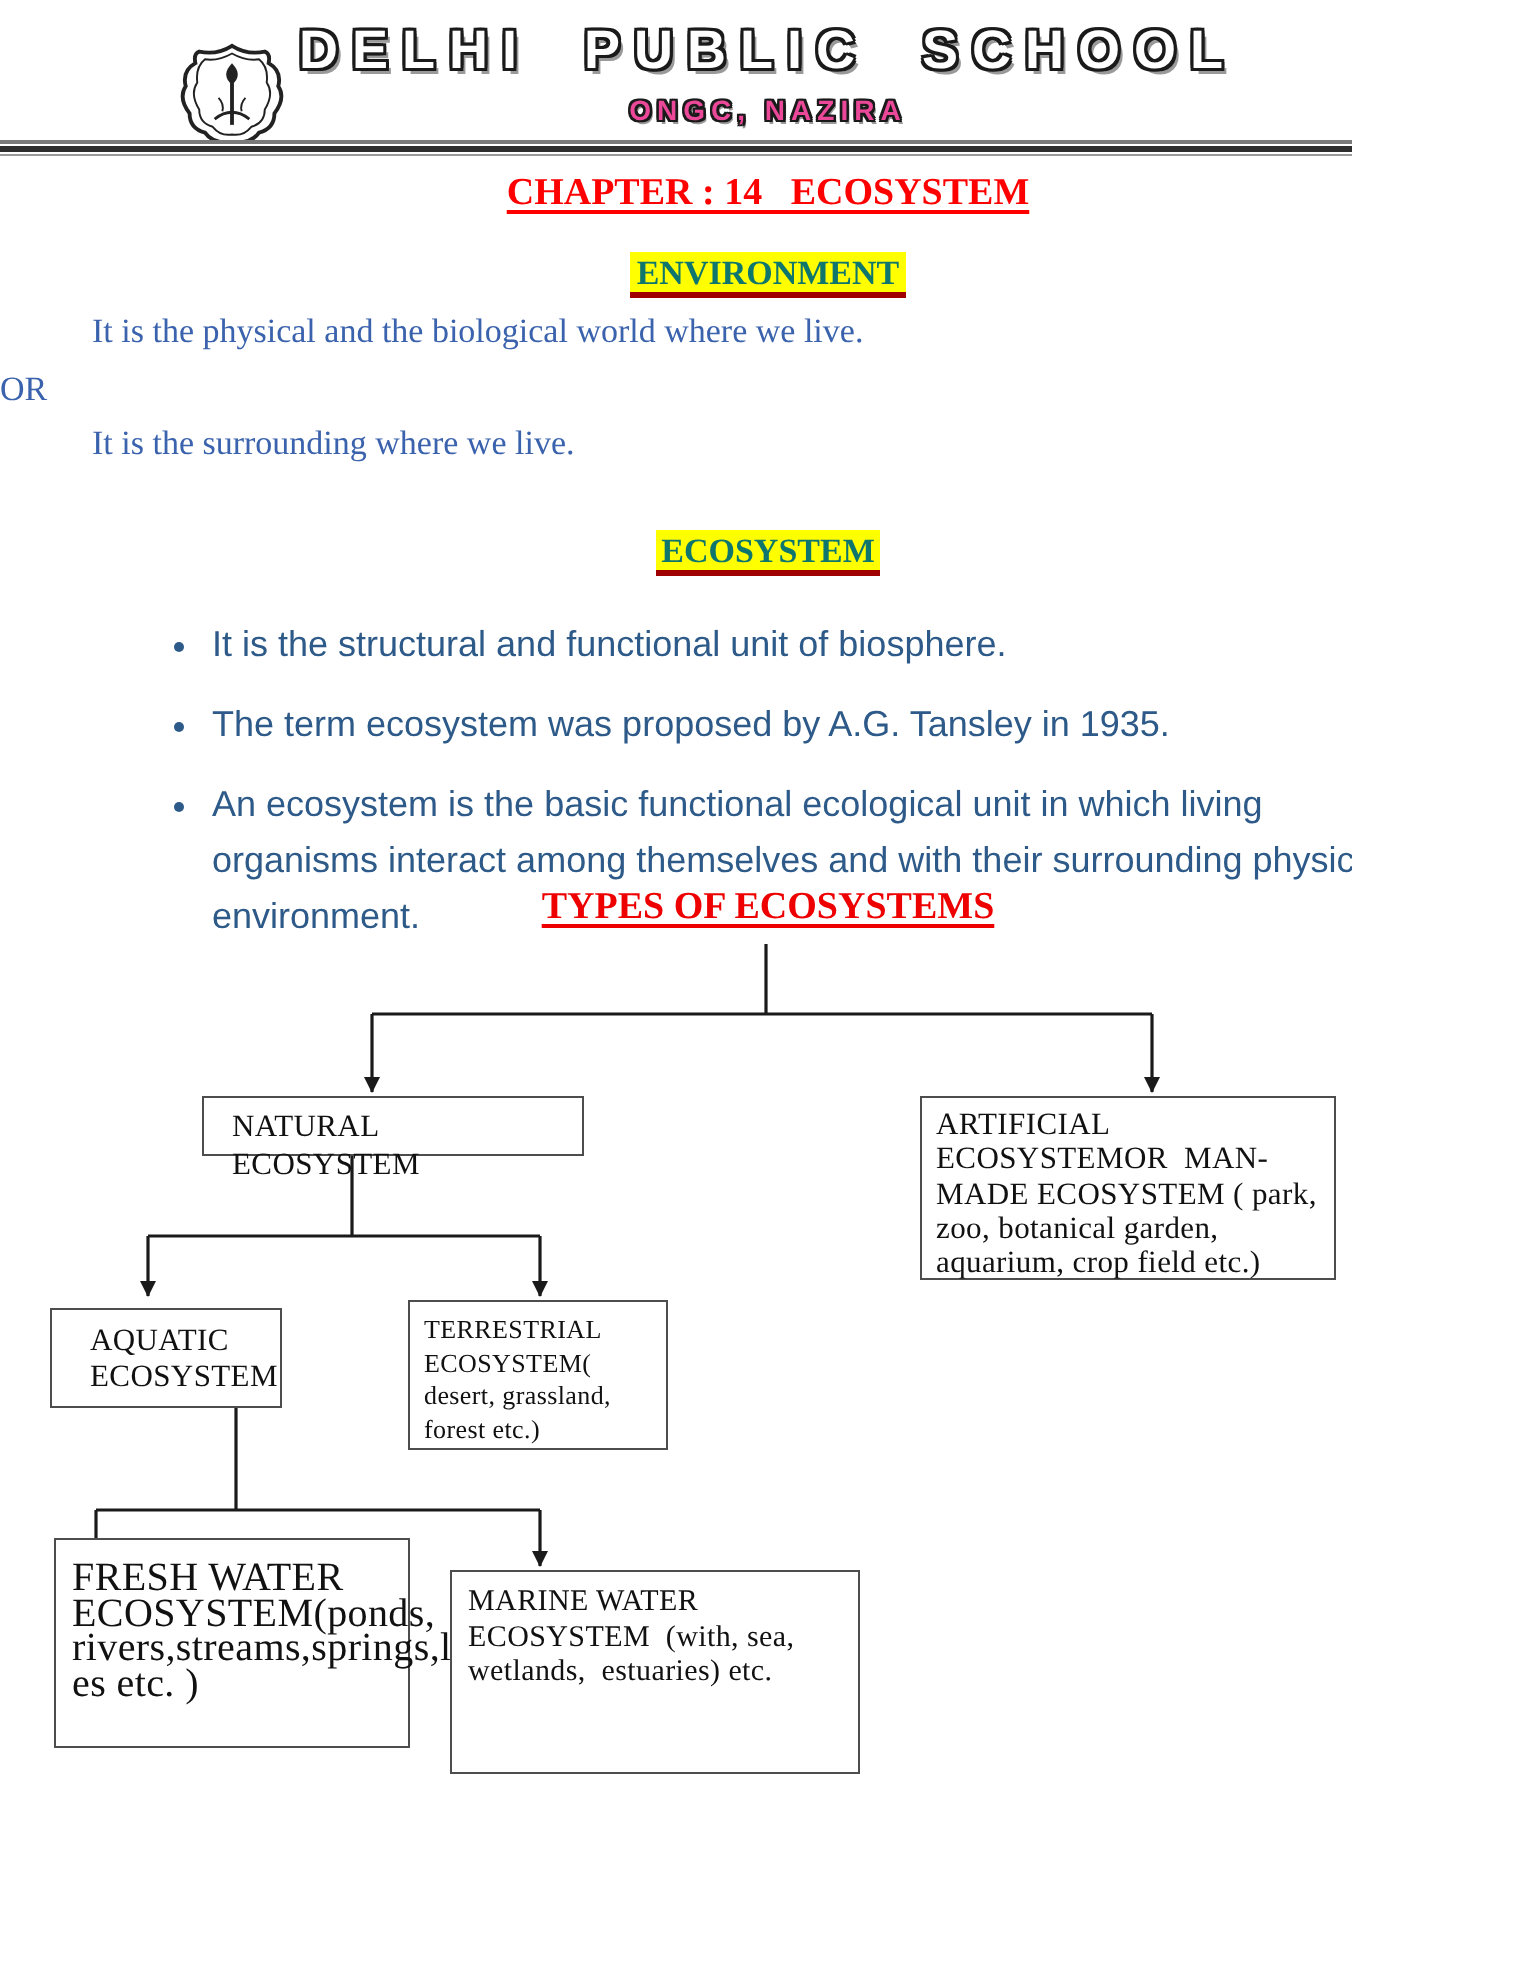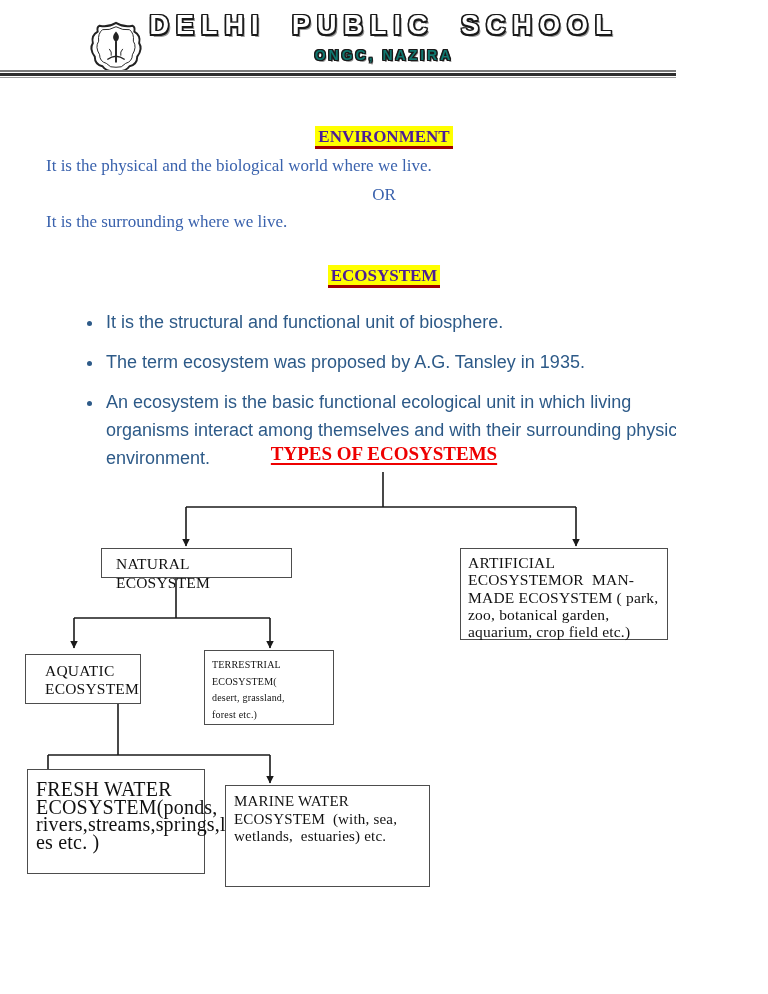--- a/index.html
+++ b/index.html
@@ -23,21 +23,21 @@
       -1.5px 0 0 #1a1a1a, 1.5px 0 0 #1a1a1a,
       0 -1.5px 0 #1a1a1a, 0 1.5px 0 #1a1a1a,
       2.5px 3px 0 #9a9a9a;
     white-space:pre-wrap;
   }
   .school-sub{
     position:absolute;top:47px;left:0;width:768px;
     text-align:center;
     font-family:"Liberation Sans", sans-serif;
     font-weight:bold;font-size:14px;letter-spacing:3px;
-    color:#0f766e;
+    color:#ec4899;
     text-shadow:
       -1.2px -1.2px 0 #1a1a1a, 1.2px -1.2px 0 #1a1a1a,
       -1.2px 1.2px 0 #1a1a1a, 1.2px 1.2px 0 #1a1a1a,
       -1.2px 0 0 #1a1a1a, 1.2px 0 0 #1a1a1a,
       0 -1.2px 0 #1a1a1a, 0 1.2px 0 #1a1a1a,
       1.5px 2px 0 #9a9a9a;
     white-space:pre-wrap;
   }
   .logo{position:absolute;top:20px;left:86px;width:60px;height:54px;}
   .separator{
@@ -51,41 +51,41 @@
     white-space:pre-wrap;
   }
   .chapter-title span{
     text-decoration:underline;text-decoration-thickness:2px;text-underline-offset:3px;
   }
   .hl-title{
     position:absolute;left:0;width:768px;text-align:center;
     font-weight:bold;font-size:17px;
   }
   .hl-title span{
-    background:#ffff00;color:#4c1d95;
+    background:#ffff00;color:#0f766e;
     padding:1px 3px 0 3px;
     border-bottom:3px solid #a00000;
     white-space:pre-wrap;
   }
   .env-title{top:127px;}
   .eco-title{top:266px;}
   .types-title{
     position:absolute;top:443px;left:0;width:768px;text-align:center;
     color:#ee0000;font-weight:bold;font-size:19px;white-space:pre-wrap;
   }
   .types-title span{
     text-decoration:underline;text-decoration-thickness:1.5px;text-underline-offset:3px;margin-top:35px;
   }
   
   .body-line{
     position:absolute;left:46px;width:700px;
     color:#3a62ad;font-size:17px;white-space:pre-wrap;
   }
   .line1{top:156px;}
-  .or-line{top:185px;left:0;width:768px;text-align:center;}
+  .or-line{top:185px;left:0;width:768px;text-align:left;}
   .line2{top:212px;}
   .bullet-list{
     position:absolute;top:296px;left:72px;width:628px;
     margin:0;padding:0 0 0 20px;
     font-family:"Liberation Sans", sans-serif;
     color:#2d5a88;font-size:18px;line-height:28px;
     list-style:disc;
   }
   .bullet-list li{margin:12px;padding-left:2px;}
   
@@ -98,41 +98,42 @@
     color:#111111;
     font-family:"Liberation Serif", serif;
     font-size:15.5px;line-height:17.5px;letter-spacing:0.2px;
     padding:5px 7px;
     white-space:pre-wrap;
     box-sizing:border-box;
   }
   .box-natural{left:101px;top:78px;width:191px;height:30px;padding:5px 5px 5px 14px;line-height:19px;}
   .box-artificial{left:460px;top:78px;width:208px;height:92px;line-height:17.3px;}
   .box-aquatic{left:25px;top:184px;width:116px;height:50px;padding:7px 19px;}
-  .box-terrestrial{left:204px;top:180px;width:130px;height:75px;padding:6px 7px;line-height:16.5px;font-size:10px;}
+  .box-terrestrial{left:204px;top:180px;width:130px;height:75px;padding:6px 7px;line-height:16.5px;font-size:13px;}
   .box-fresh{left:27px;top:299px;width:178px;height:105px;padding:11px 8px;line-height:17.5px;font-size:20px;}
   .box-marine{left:225px;top:315px;width:205px;height:102px;padding:7px 8px;line-height:17.5px;font-size:15px;}
 </style>
 </head>
 <body>
 
 <div class="page">
 
   <svg class="logo" viewBox="0 0 60 56" aria-hidden="true">
     <path d="M30,3 Q38,8 47,6 Q50,7 49,12 Q56,16 54,24 Q58,30 52,38 Q52,46 44,48 Q40,54 30,53 Q20,54 16,48 Q8,46 8,38 Q2,30 6,24 Q4,16 11,12 Q10,7 13,6 Q22,8 30,3 Z" fill="none" stroke="#222222" stroke-width="2"></path>
     <path d="M30,7 Q37,11 44,10 Q49,14 48,22 Q52,28 47,36 Q47,43 40,45 Q36,50 30,49 Q24,50 20,45 Q13,43 13,36 Q8,28 12,22 Q11,14 16,10 Q23,11 30,7 Z" fill="none" stroke="#222222" stroke-width="1"></path>
     <path d="M30,44 L30,22" stroke="#222222" stroke-width="2" fill="none"></path>
     <path d="M30,12 C34,16 34,20 30,23 C26,20 26,16 30,12 Z" fill="#222222"></path>
     <path d="M21,41 Q30,34 39,41" stroke="#222222" stroke-width="1.5" fill="none"></path>
     <path d="M23,30 Q26,33 25,37 M37,30 Q34,33 35,37" stroke="#222222" stroke-width="1" fill="none"></path>
   </svg>
   <div class="school-title">DELHI PUBLIC SCHOOL</div>
   <div class="school-sub">ONGC, NAZIRA</div>
   <div class="separator"></div>
 
+  <div class="chapter-title"><span>CHAPTER : 14   ECOSYSTEM</span></div>
 
   <div class="hl-title env-title"><span>ENVIRONMENT</span></div>
 
   <div class="body-line line1">It is the physical and the biological world where we live.</div>
   <div class="body-line or-line">OR</div>
   <div class="body-line line2">It is the surrounding where we live.</div>
 
   <div class="hl-title eco-title"><span>ECOSYSTEM</span></div>
 
   <ul class="bullet-list">

